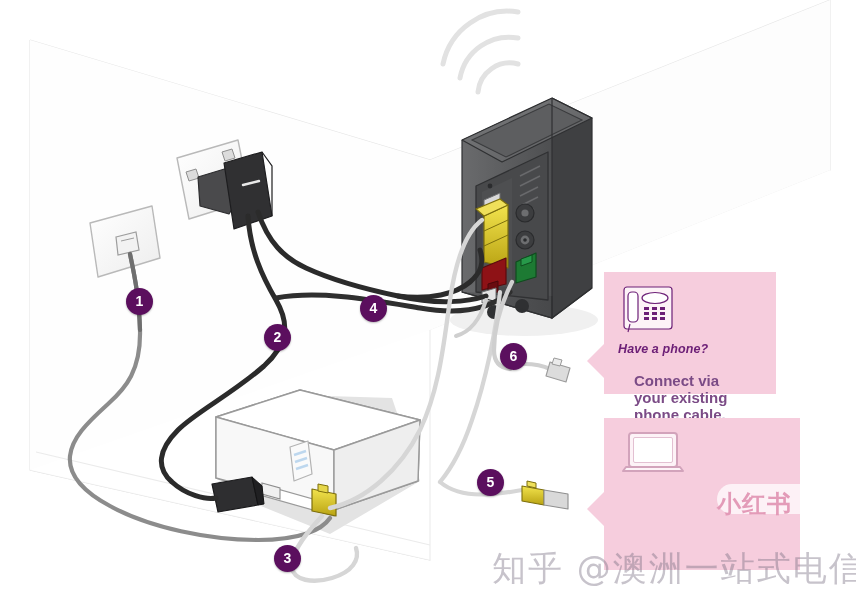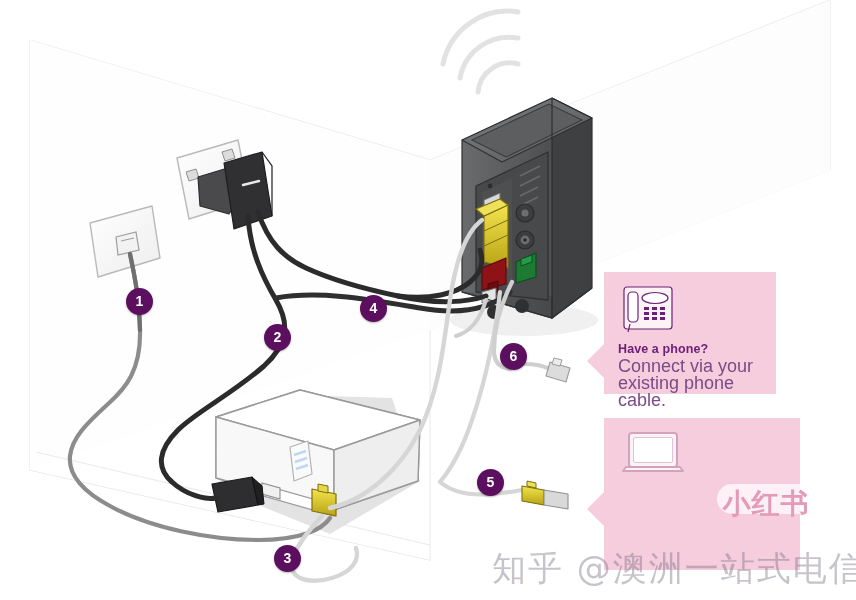--- a/index.html
+++ b/index.html
@@ -25,27 +25,28 @@
     border-right:17px solid #f6cddd;
   }
   .callout .ico{display:block;margin:2px 0 8px 2px;}
   .callout h4{
     margin:0 0 2px 0;
     font-size:12.5px;
     font-weight:bold;
     color:#6d2077;
     letter-spacing:.1px;
     white-space:nowrap;
+    font-style:italic;
   }
   .callout p{
-    margin:0;
-    font-size:18px;
+    margin:16px;
+    font-size:15px;
     line-height:17px;
     color:#7b4b86;
-    font-weight:normal;
+    font-weight:bold;
   }
   #callout-phone{left:604px;top:272px;width:172px;height:122px;}
   #callout-phone .notch{top:72px;}
   #callout-wired{left:604px;top:418px;width:196px;height:152px;}
   #callout-wired .notch{top:74px;}
 
   
   .step{
     position:absolute;
     width:27px;height:27px;
@@ -71,24 +72,24 @@
     white-space:nowrap;
     pointer-events:none;
   }
   #wm-red{
     position:absolute;
     left:717px; top:484px;
     width:98px;height:30px;
     border-radius:20px;
     background:rgba(255,255,255,.72);
     color:rgba(226,150,180,.95);
-    font-size:28px;
+    font-size:24px;
     font-weight:bold;
     line-height:40px;
-    text-align:center;
+    text-align:left;
     letter-spacing:1px;
     font-family:"DejaVu Sans",sans-serif;
     pointer-events:none;
   }
 </style>
 </head>
 <body>
 
 <div id="stage">
 

